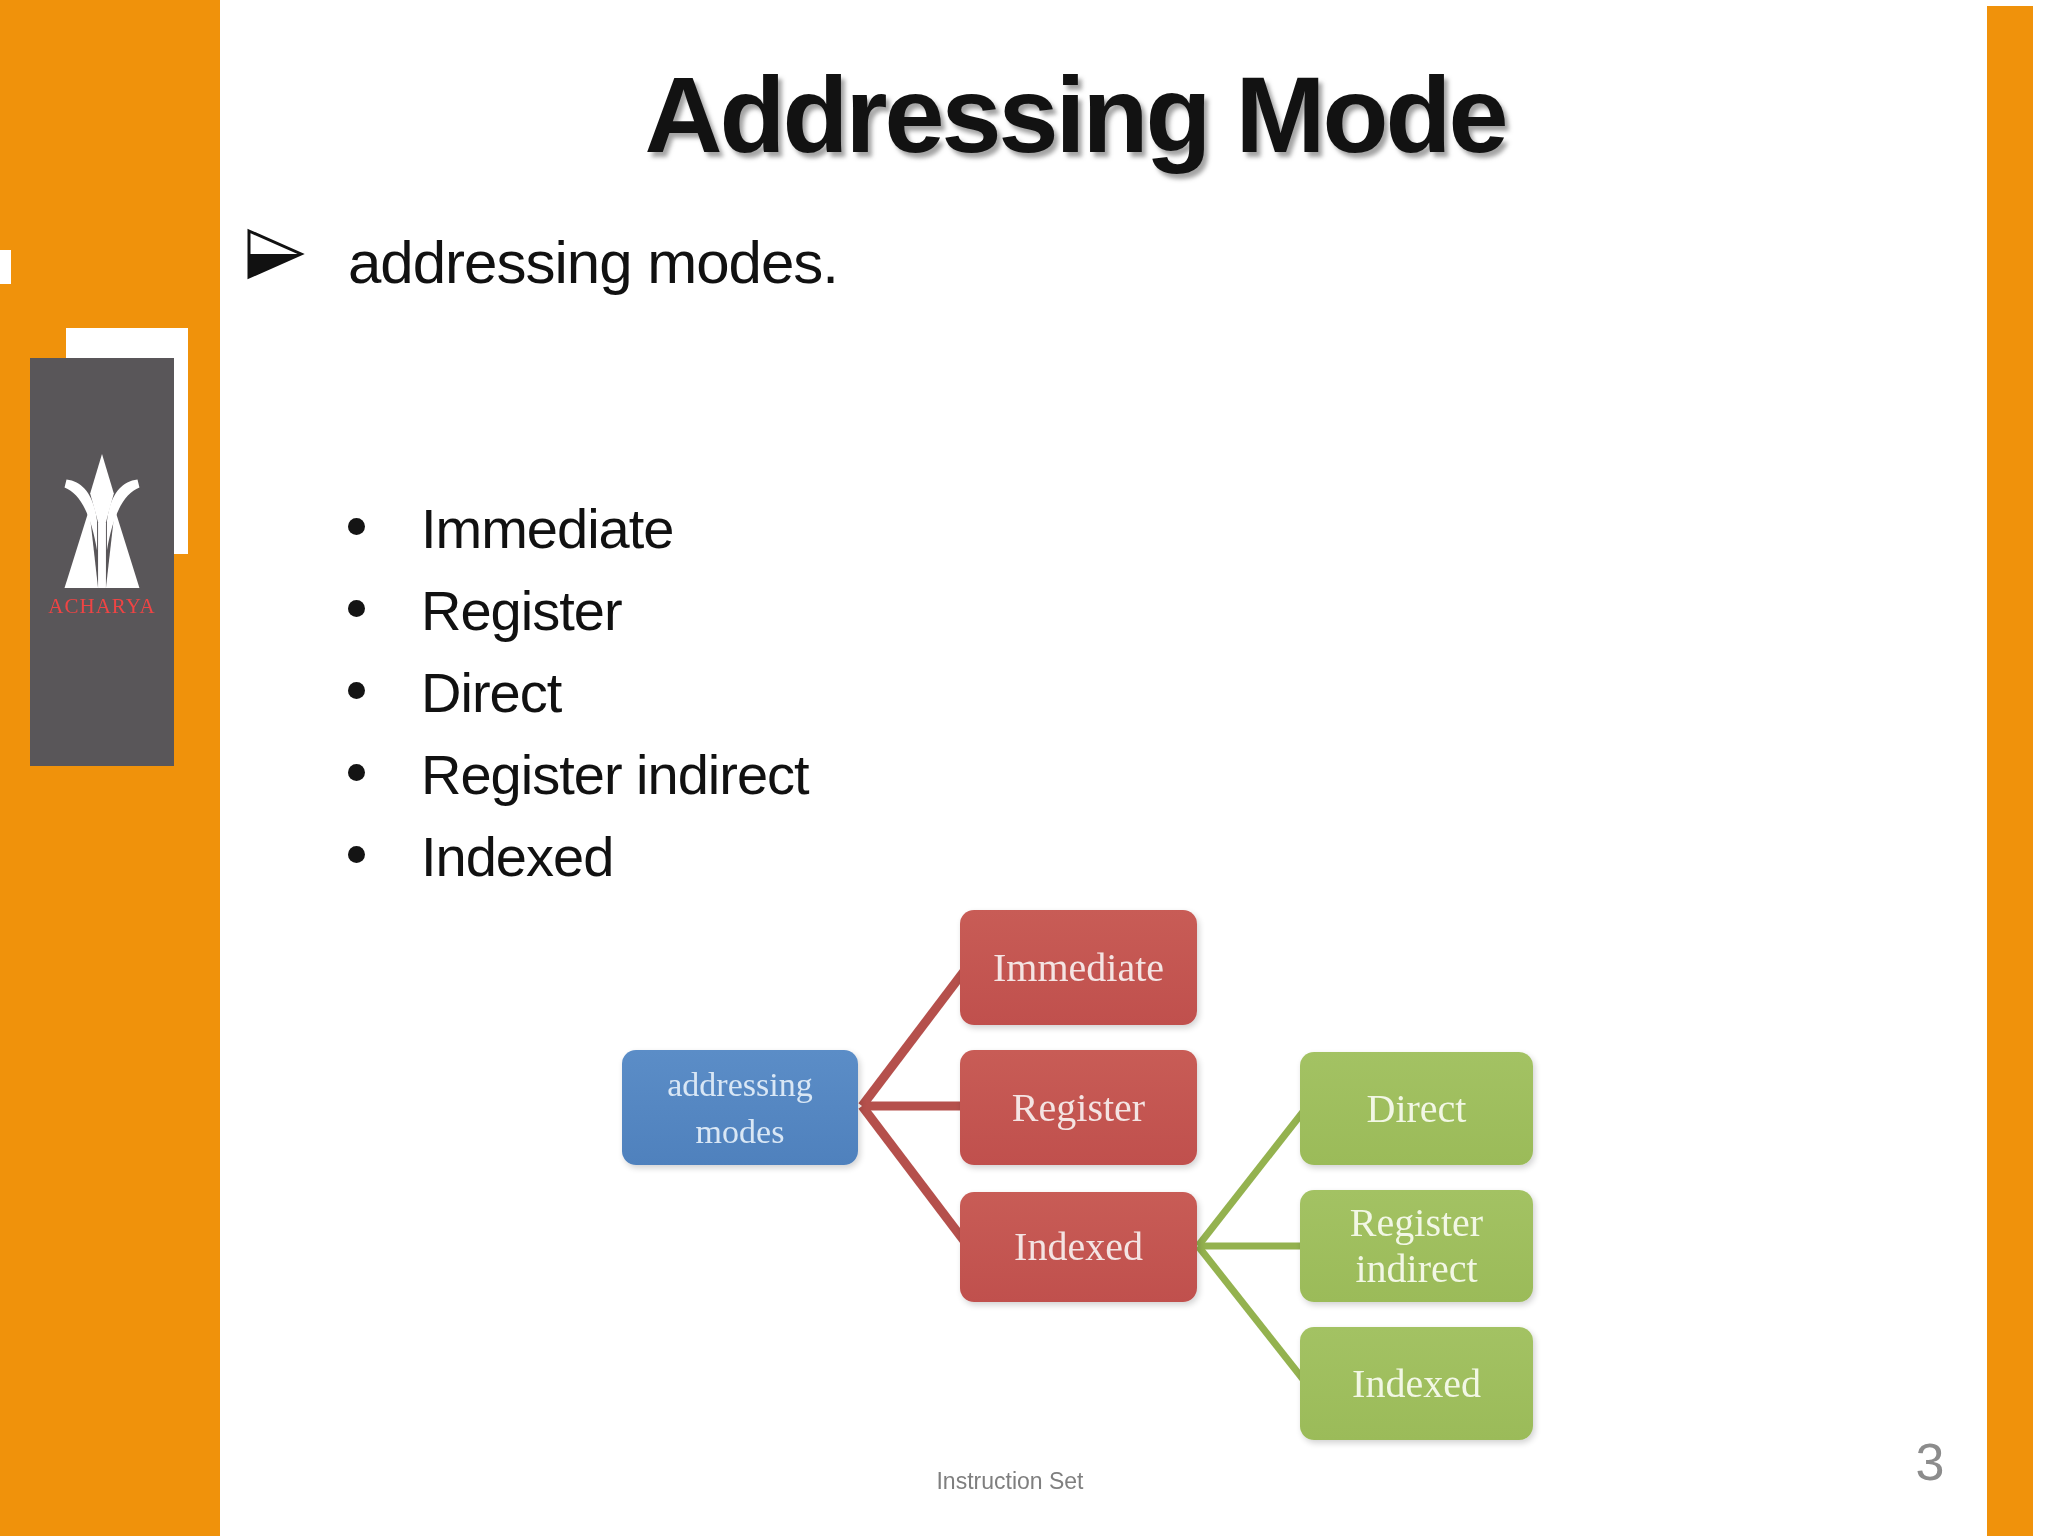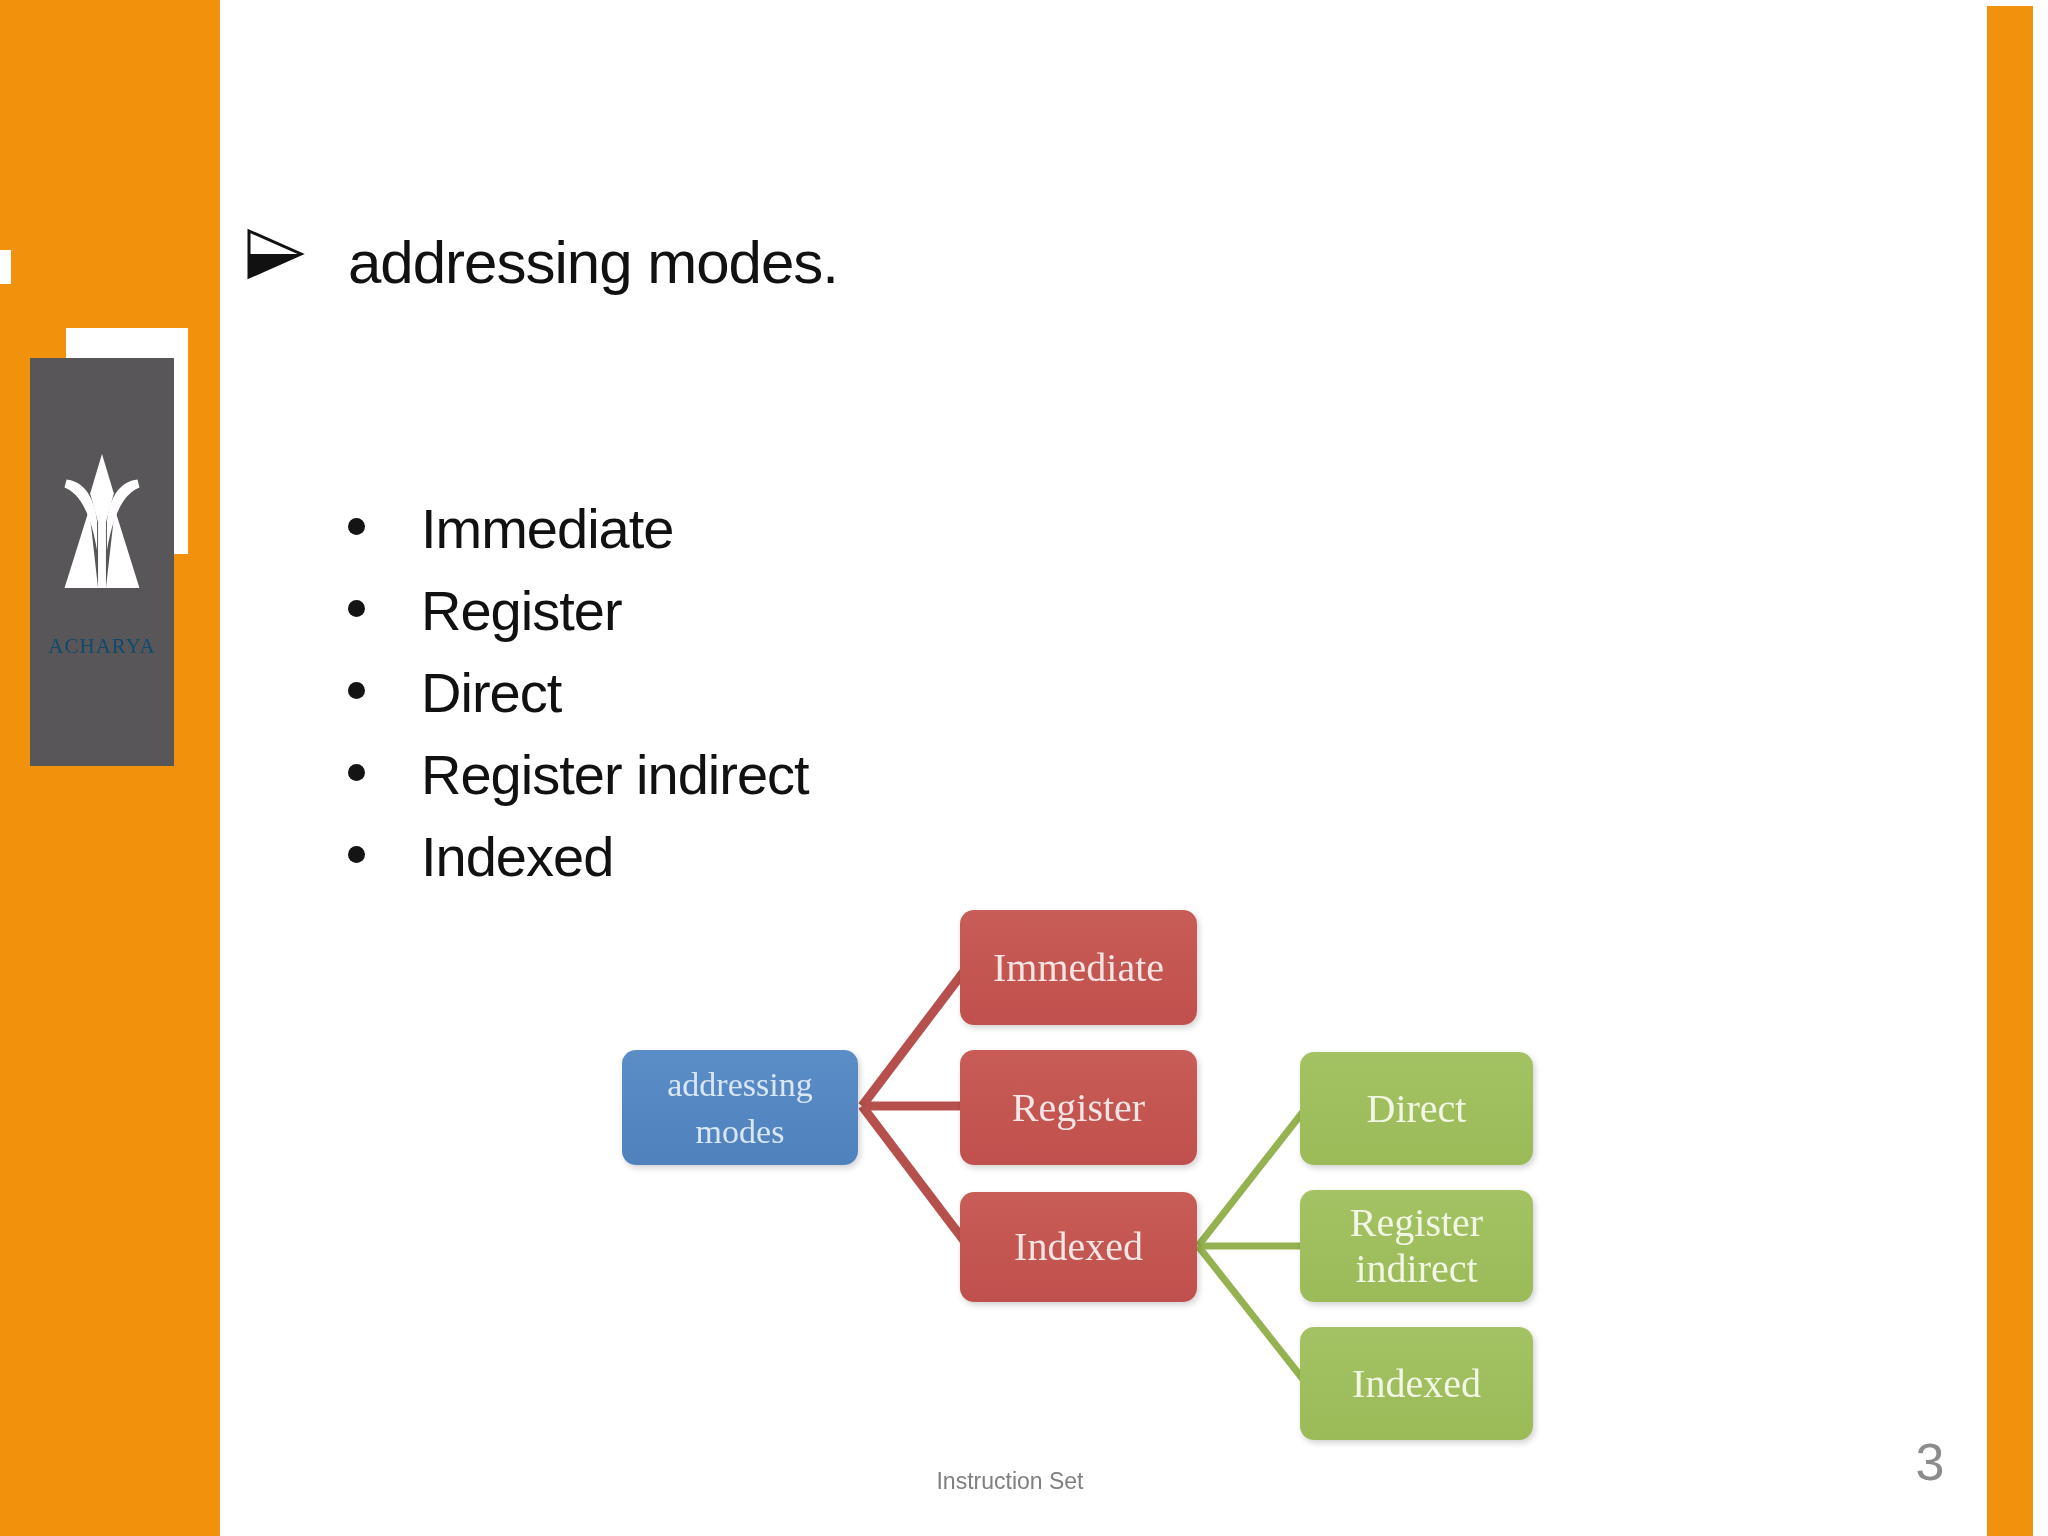--- a/index.html
+++ b/index.html
@@ -10,21 +10,21 @@
   
   .band-left{position:absolute;left:0;top:0;width:220px;height:1536px;background:#F0920B;}
   .band-right{position:absolute;left:1987px;top:6px;width:46px;height:1530px;background:#F0920B;}
   .logo-tab{position:absolute;left:0;top:250px;width:11px;height:34px;background:#ffffff;}
   
   .logo-backdrop{position:absolute;left:66px;top:328px;width:122px;height:226px;background:#ffffff;}
   .logo-panel{position:absolute;left:30px;top:358px;width:144px;height:408px;background:#595659;}
   .logo-glyph{position:absolute;left:62px;top:452px;width:80px;height:138px;}
   .logo-word{
     position:absolute;left:30px;top:594px;width:144px;text-align:center;
-    font-family:"Liberation Serif",serif;font-size:21px;letter-spacing:1px;color:#0c4a6e;margin-top:40px;
+    font-family:"Liberation Serif",serif;font-size:21px;letter-spacing:1px;color:#ef4444;
   }
   
   .title{
     position:absolute;left:460px;top:52px;width:1230px;text-align:center;
     font-size:108px;font-weight:bold;letter-spacing:-3px;color:#121212;
     text-shadow:4px 5px 4px rgba(90,90,90,0.55);
   }
   
   .bullet-arrow{position:absolute;left:244px;top:226px;width:62px;height:56px;}
   .bullet-text{
@@ -93,20 +93,21 @@
       <path d="M40,2 L52,42 L40,86 L28,42 Z"></path>
       <path d="M4,28 C22,30 32,46 35,70 L35,100 C29,64 18,42 2,36 Z"></path>
       <path d="M76,28 C58,30 48,46 45,70 L45,100 C51,64 62,42 78,36 Z"></path>
       <path d="M2,138 L27,58 L36,138 Z"></path>
       <path d="M44,138 L53,58 L78,138 Z"></path>
       <path d="M36,72 L44,72 L44,138 L36,138 Z"></path>
     </g>
   </svg>
   <div class="logo-word">ACHARYA</div>
 
+  <div class="title">Addressing Mode</div>
 
   <svg class="bullet-arrow" viewBox="0 0 62 56">
     <polygon points="5,5 57,28 5,51" fill="#ffffff" stroke="#111111" stroke-width="3"></polygon>
     <polygon points="5,28 57,28 5,51" fill="#111111"></polygon>
   </svg>
   <div class="bullet-text">
     <span>addressing modes.</span>
   </div>
 
   <div class="sub-bullets">

